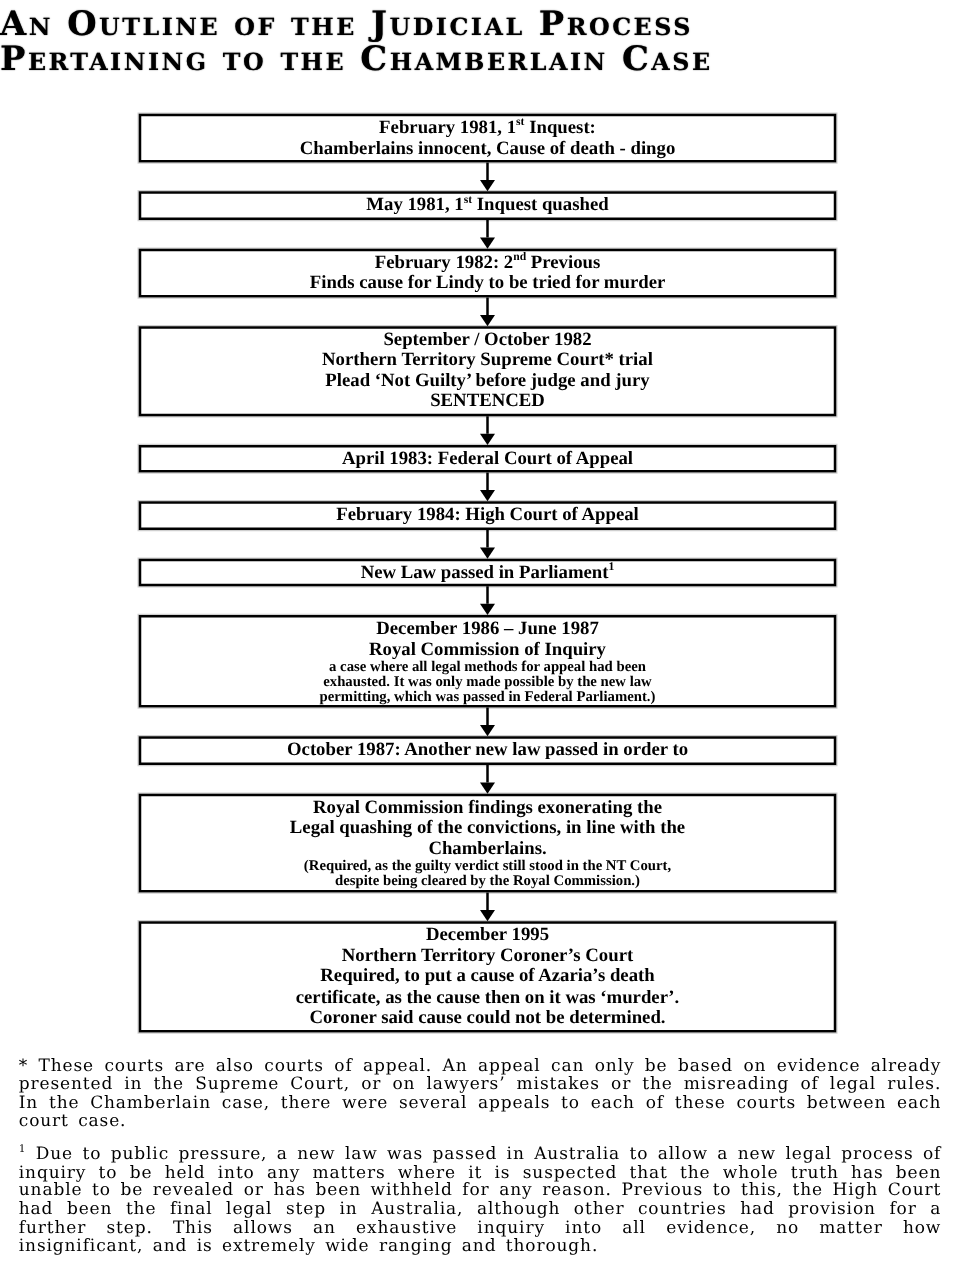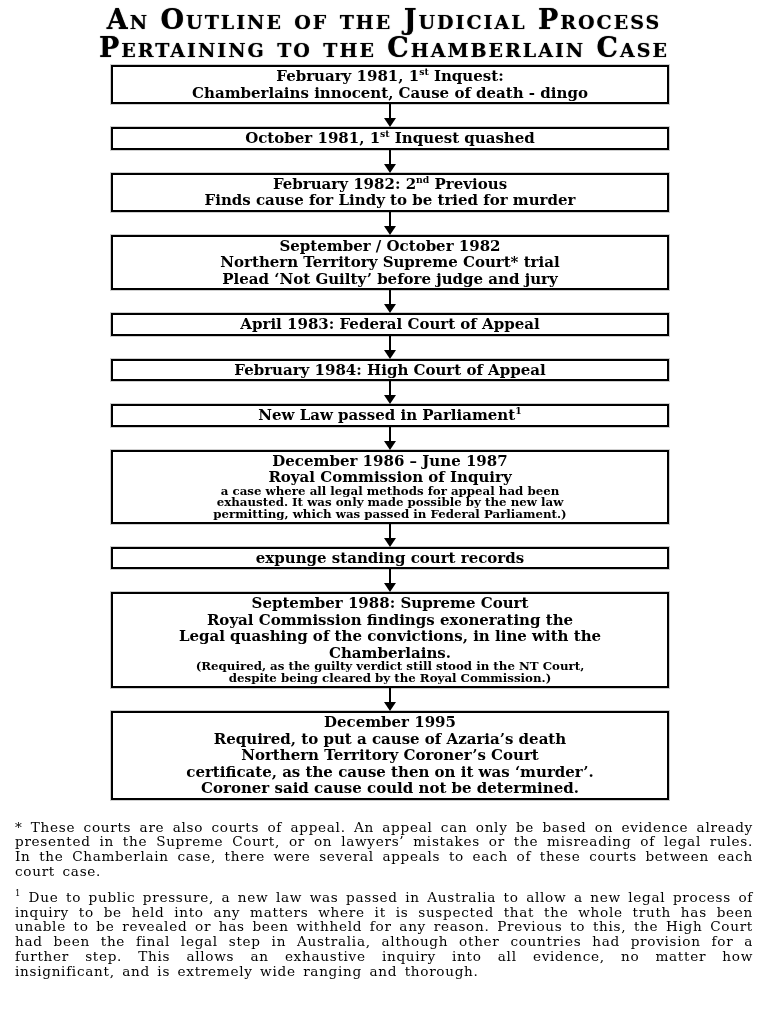--- a/index.html
+++ b/index.html
@@ -8,32 +8,32 @@
     background: #ffffff;
     color: #000000;
   }
   body {
     width: 768px;
     height: 1024px;
     overflow: hidden;
     font-family: "DejaVu Serif", "Liberation Serif", serif;
   }
   .page-title {
-    text-align: center;
     margin-top: 6px;
     font-variant: small-caps;
     font-weight: bold;
     font-size: 27px;
     line-height: 1.02;
     letter-spacing: 2px;
     text-shadow: 0 0 1px #444;
   }
   .flowchart {
     width: 558px;
-    margin: 4px 0 0 111px;
+    margin: 30px 0 0 111px;
+    font-family: Liberation Serif, serif;
   }
   .flow-box {
     border: 2px solid #000000;
     padding: 1px 6px;
     text-align: center;
     font-weight: bold;
     font-size: 15px;
     line-height: 1.1;
     box-shadow: 0 0 0 1px #cfcfcf;
   }
@@ -88,38 +88,39 @@
 <div class="flowchart">
     <div class="flow-box">
       <div class="box-line"><span>February 1981, 1</span><sup>st</sup><span> Inquest:</span></div>
       <div class="box-line"><span>Chamberlains innocent, Cause of death - dingo</span></div>
     </div>
     <div class="arrow">
       <span class="arrow-line"></span>
       <span class="arrow-head"></span>
     </div>
     <div class="flow-box">
-      <div class="box-line"><span>October 1981, 1</span><sup>st</sup><span> Inquest quashed</span></div>
+      <div class="box-line"><span>May 1981, 1</span><sup>st</sup><span> Inquest quashed</span></div>
     </div>
     <div class="arrow">
       <span class="arrow-line"></span>
       <span class="arrow-head"></span>
     </div>
     <div class="flow-box">
       <div class="box-line"><span>February 1982: 2</span><sup>nd</sup><span> Previous</span></div>
       <div class="box-line"><span>Finds cause for Lindy to be tried for murder</span></div>
     </div>
     <div class="arrow">
       <span class="arrow-line"></span>
       <span class="arrow-head"></span>
     </div>
     <div class="flow-box">
       <div class="box-line"><span>September / October 1982</span></div>
       <div class="box-line"><span>Northern Territory Supreme Court* trial</span></div>
       <div class="box-line"><span>Plead ‘Not Guilty’ before judge and jury</span></div>
+      <div class="box-line"><span>SENTENCED</span></div>
     </div>
     <div class="arrow">
       <span class="arrow-line"></span>
       <span class="arrow-head"></span>
     </div>
     <div class="flow-box">
       <div class="box-line"><span>April 1983: Federal Court of Appeal</span></div>
     </div>
     <div class="arrow">
       <span class="arrow-line"></span>
@@ -144,42 +145,41 @@
       <div class="box-line"><span>Royal Commission of Inquiry</span></div>
       <div class="box-line small"><span>a case where all legal methods for appeal had been</span></div>
       <div class="box-line small"><span>exhausted. It was only made possible by the new law</span></div>
       <div class="box-line small"><span>permitting, which was passed in Federal Parliament.)</span></div>
     </div>
     <div class="arrow">
       <span class="arrow-line"></span>
       <span class="arrow-head"></span>
     </div>
     <div class="flow-box">
-      <div class="box-line"><span>expunge standing court records</span></div>
+      <div class="box-line"><span>October 1987: Another new law passed in order to</span></div>
     </div>
     <div class="arrow">
       <span class="arrow-line"></span>
       <span class="arrow-head"></span>
     </div>
     <div class="flow-box">
-      <div class="box-line"><span>September 1988: Supreme Court</span></div>
       <div class="box-line"><span>Royal Commission findings exonerating the</span></div>
       <div class="box-line"><span>Legal quashing of the convictions, in line with the</span></div>
       <div class="box-line"><span>Chamberlains.</span></div>
       <div class="box-line small"><span>(Required, as the guilty verdict still stood in the NT Court,</span></div>
       <div class="box-line small"><span>despite being cleared by the Royal Commission.)</span></div>
     </div>
     <div class="arrow">
       <span class="arrow-line"></span>
       <span class="arrow-head"></span>
     </div>
     <div class="flow-box">
       <div class="box-line"><span>December 1995</span></div>
+      <div class="box-line"><span>Northern Territory Coroner’s Court</span></div>
       <div class="box-line"><span>Required, to put a cause of Azaria’s death</span></div>
-      <div class="box-line"><span>Northern Territory Coroner’s Court</span></div>
       <div class="box-line"><span>certificate, as the cause then on it was ‘murder’.</span></div>
       <div class="box-line"><span>Coroner said cause could not be determined.</span></div>
     </div>
   </div>
 
 <div class="footnotes">
   <div class="footnote"><span>* These courts are also courts of appeal. An appeal can only be based on evidence </span><span class="italic">already</span><span> presented in the Supreme Court, or on lawyers’ mistakes or the misreading of legal rules. In the Chamberlain case, there were several appeals to each of these courts between each court case.</span></div>
   <div class="footnote"><sup>1</sup><span> Due to public pressure, a new law was passed in Australia to allow a new legal process of inquiry to be held into any matters where it is suspected that the whole truth has been unable to be revealed or has been withheld for any reason. Previous to this, the High Court had been the final legal step in Australia, although other countries had provision for a further step. This allows an exhaustive inquiry into </span><span class="italic">all</span><span> evidence, no matter how insignificant, and is extremely wide ranging and thorough.</span></div>
 </div>
 

